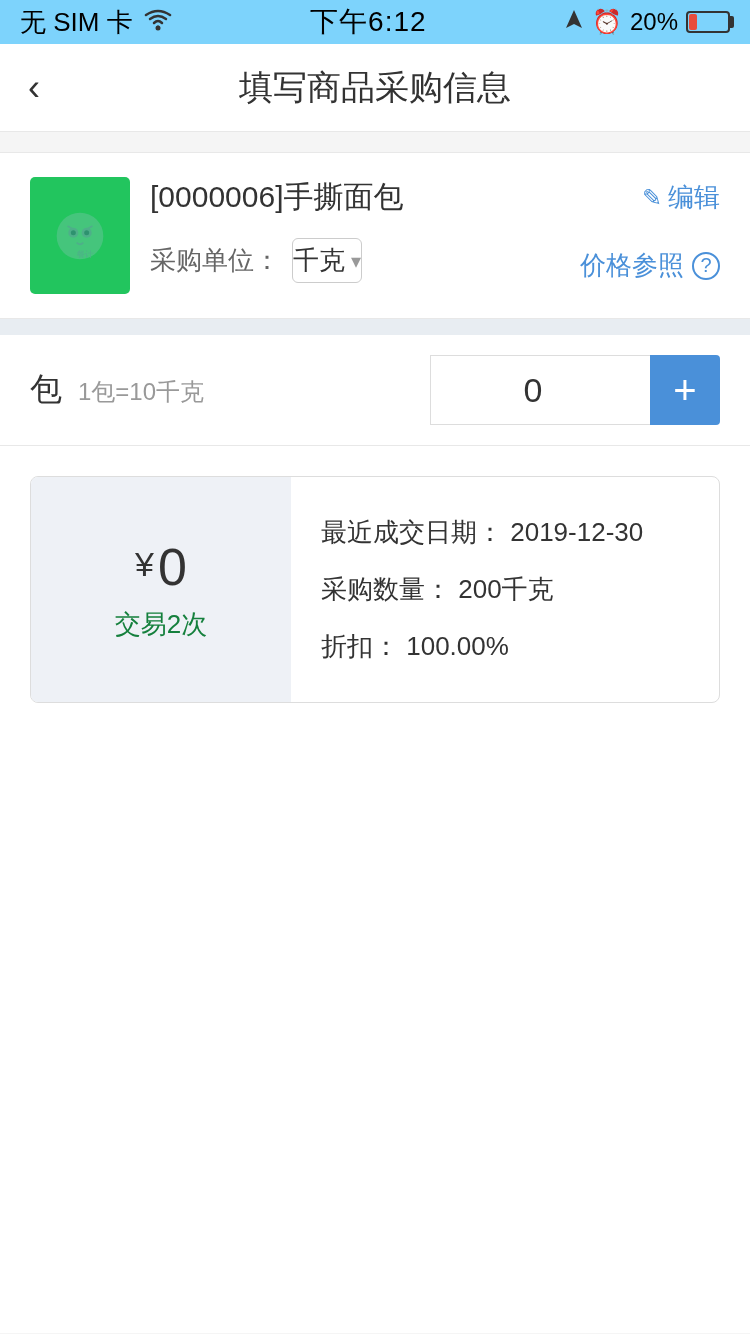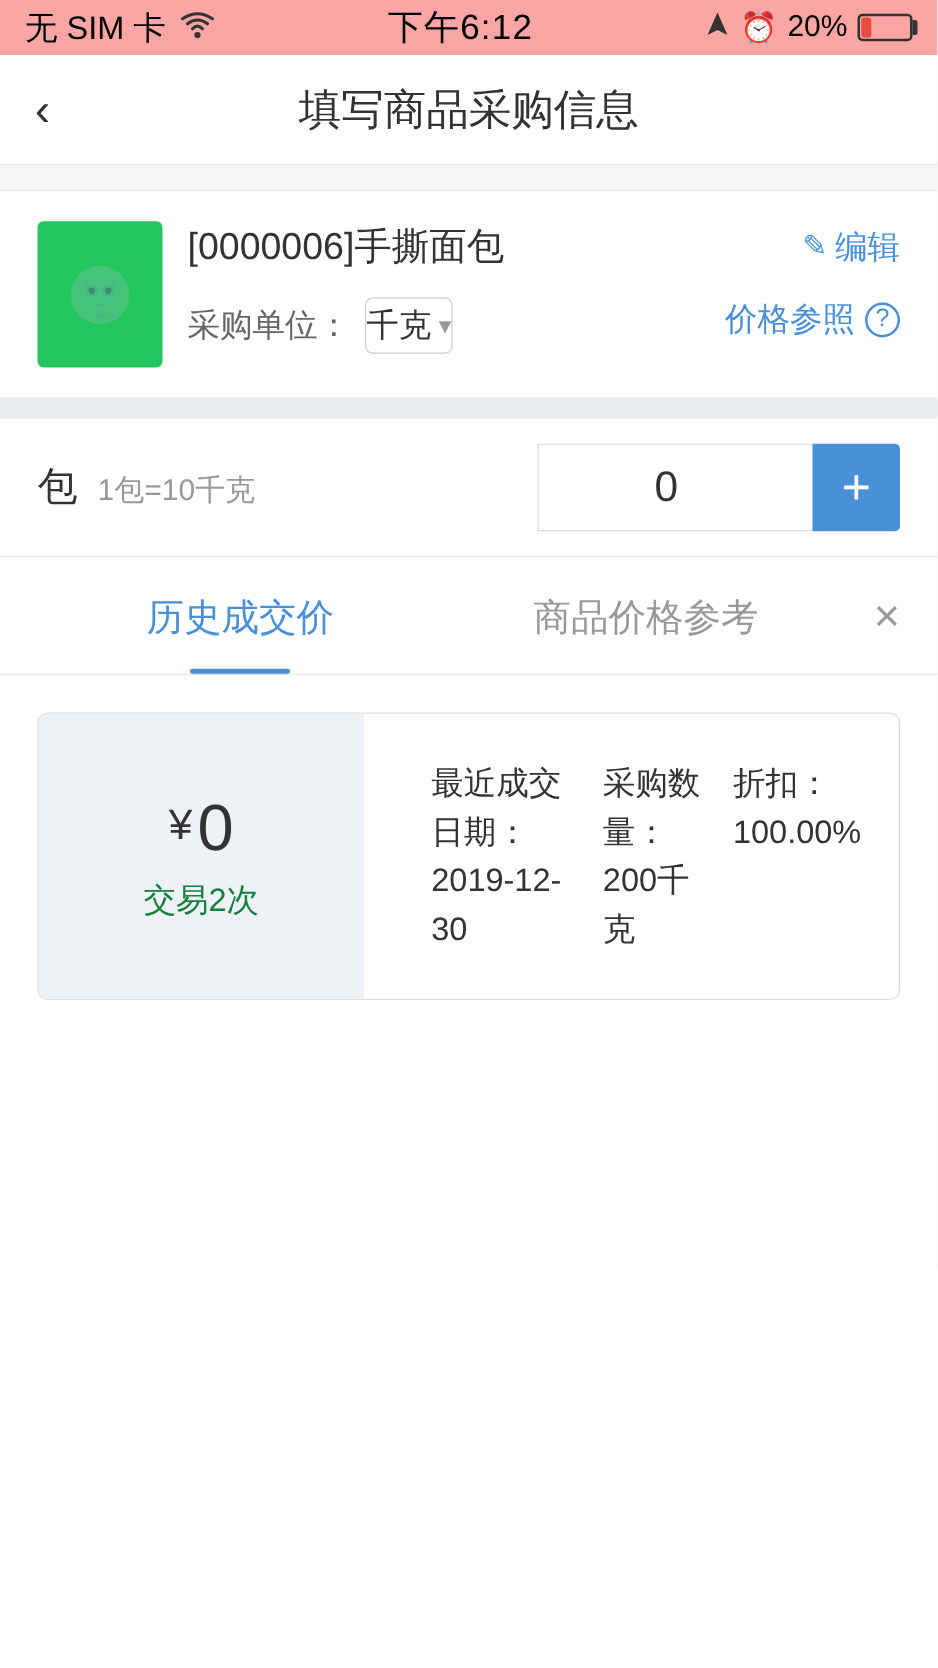--- a/index.html
+++ b/index.html
@@ -9,21 +9,21 @@
       min-height: 1334px;
       font-family: -apple-system, "PingFang SC", "Helvetica Neue", Arial, sans-serif;
       background: #f5f5f5;
       overflow-x: hidden;
     }
 
     
     .status-bar {
       width: 750px;
       height: 44px;
-      background: #fca5a5;
+      background: #7dd3fc;
       display: flex;
       align-items: center;
       justify-content: space-between;
       padding: 0 20px;
       font-size: 26px;
       font-weight: 500;
     }
     .status-left {
       display: flex;
       align-items: center;
@@ -142,21 +142,21 @@
       display: flex;
       align-items: center;
       gap: 6px;
       cursor: pointer;
     }
     .edit-icon-small {
       font-size: 24px;
     }
     .purchase-unit-row {
       display: flex;
-      align-items: flex-start;
+      align-items: flex-end;
       justify-content: space-between;
     }
     .purchase-unit-left {
       display: flex;
       align-items: center;
       gap: 12px;
       font-size: 26px;
       color: #666;
     }
     .unit-select {
@@ -330,24 +330,23 @@
     }
     .history-count {
       font-size: 26px;
       color: #15803d;
       margin-top: 10px;
     }
     .history-right {
       flex: 1;
       padding: 36px 30px;
       display: flex;
-      flex-direction: row;
+      flex-direction: column;
       justify-content: space-between;
       gap: 18px;
-      margin-left: 24px;
     }
     .history-detail-row {
       font-size: 26px;
       color: #333;
       line-height: 1.5;
     }
 
     
     .white-space {
       background: #fff;
@@ -440,29 +439,20 @@
     <span class="quantity-unit">包</span>
     <span class="quantity-hint">1包=10千克</span>
   </div>
   <div class="quantity-control">
     <input class="quantity-input" type="number" value="0" style="">
     <button class="quantity-plus">+</button>
   </div>
 </div>
 
 <div class="tab-panel">
-  <div class="tab-header">
-    <div class="tab-item active">
-      <span>历史成交价</span>
-    </div>
-    <div class="tab-item">
-      <span>商品价格参考</span>
-    </div>
-    <div class="tab-close">×</div>
-  </div>
 
   <div class="tab-content">
     <div class="history-card">
       <div class="history-left">
         <div class="history-price">
           <span class="history-currency">¥</span>
           <span>0</span>
         </div>
         <div class="history-count">交易2次</div>
       </div>

